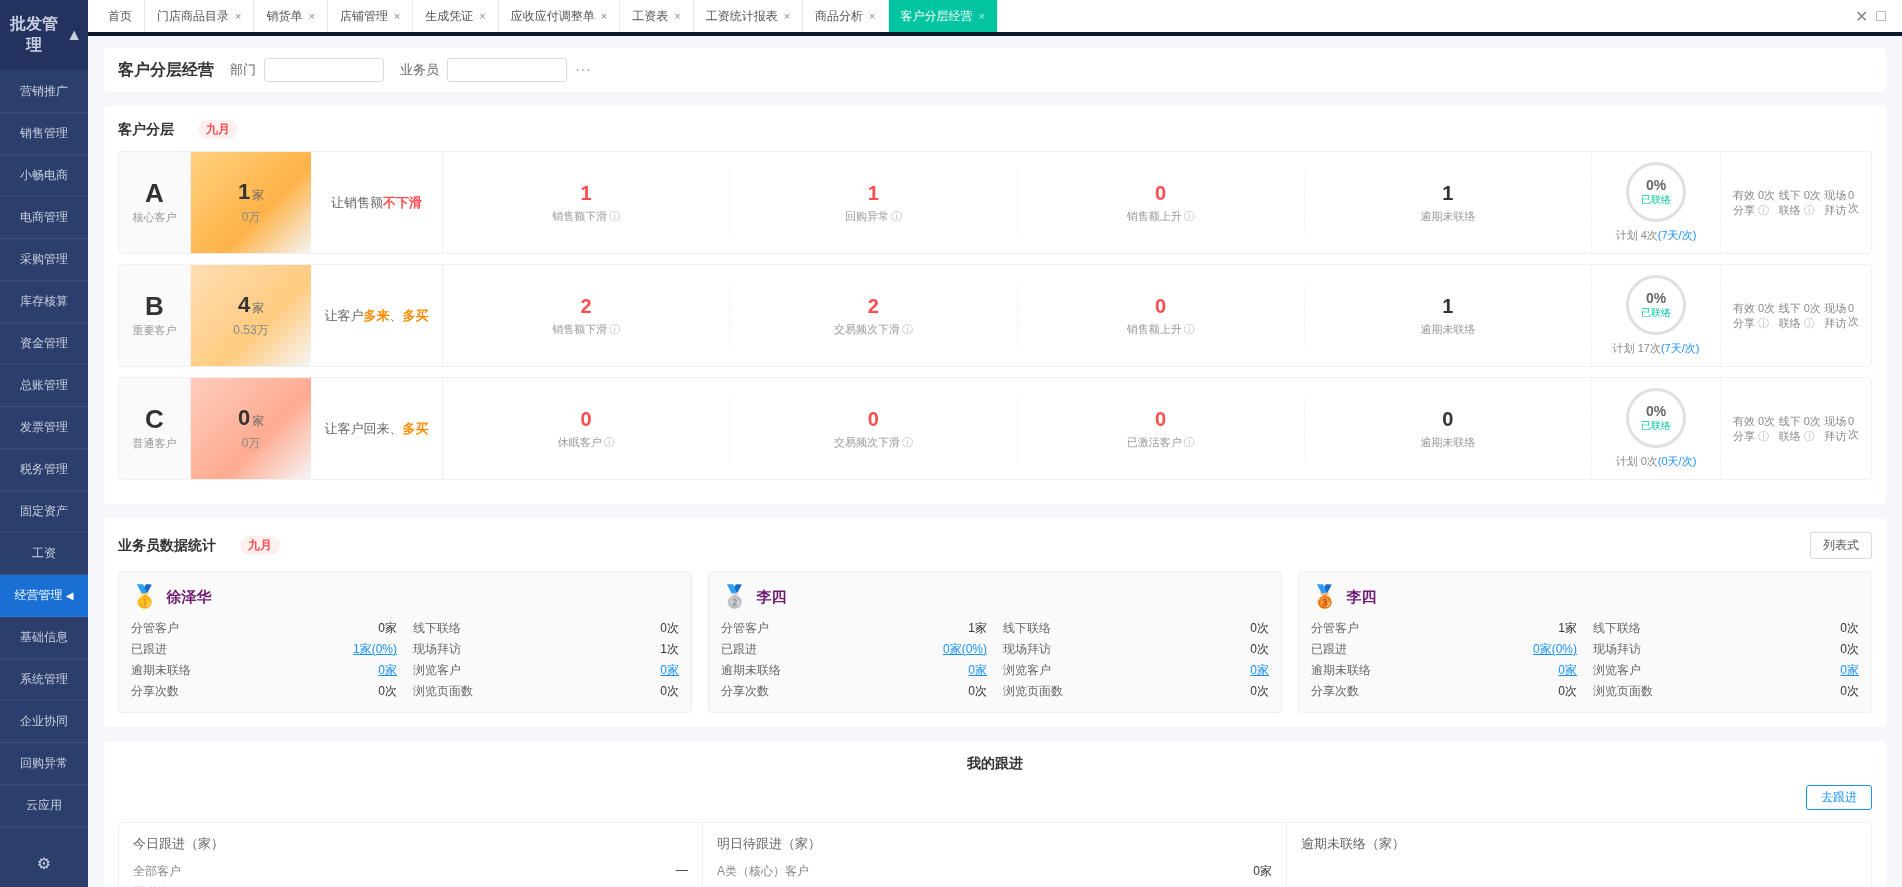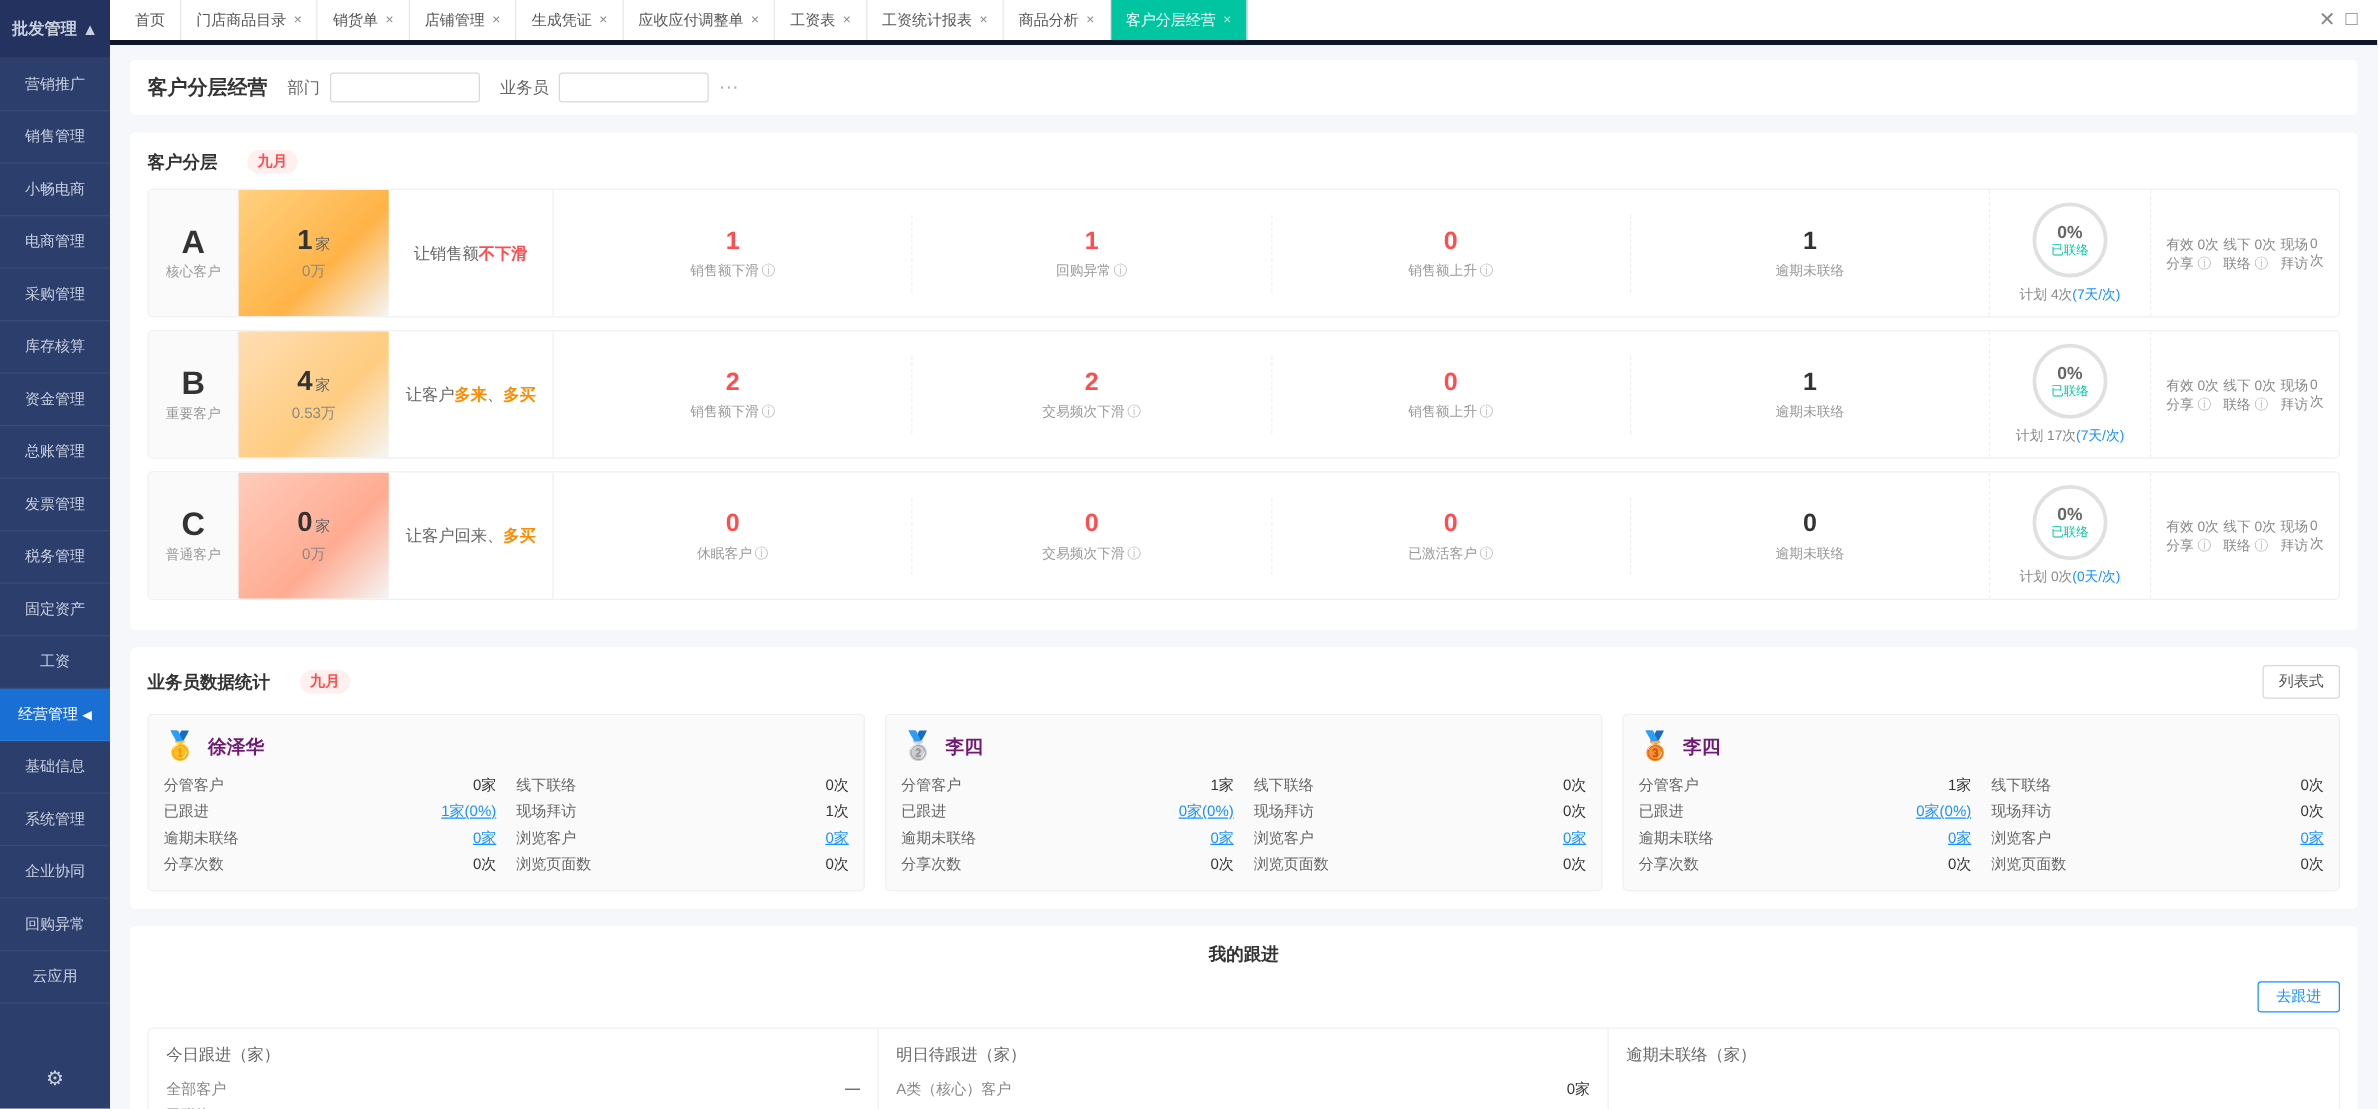--- a/index.html
+++ b/index.html
@@ -21,21 +21,21 @@
       text-align: center;
       font-size: 12px;
       cursor: pointer;
       border-bottom: 1px solid rgba(255,255,255,0.07);
       color: #c8d0e0;
     }
     .sidebar-item.active { background: #1a6fd4; color: #fff; }
     .sidebar-item.top-item {
       background: #243260;
       padding: 14px 6px;
-      font-size: 13px;
+      font-size: 16px;
       font-weight: bold;
       display: flex;
       align-items: center;
       justify-content: center;
       gap: 4px;
     }
     .sidebar-gear {
       margin-top: auto;
       padding: 14px 6px;
       text-align: center;

